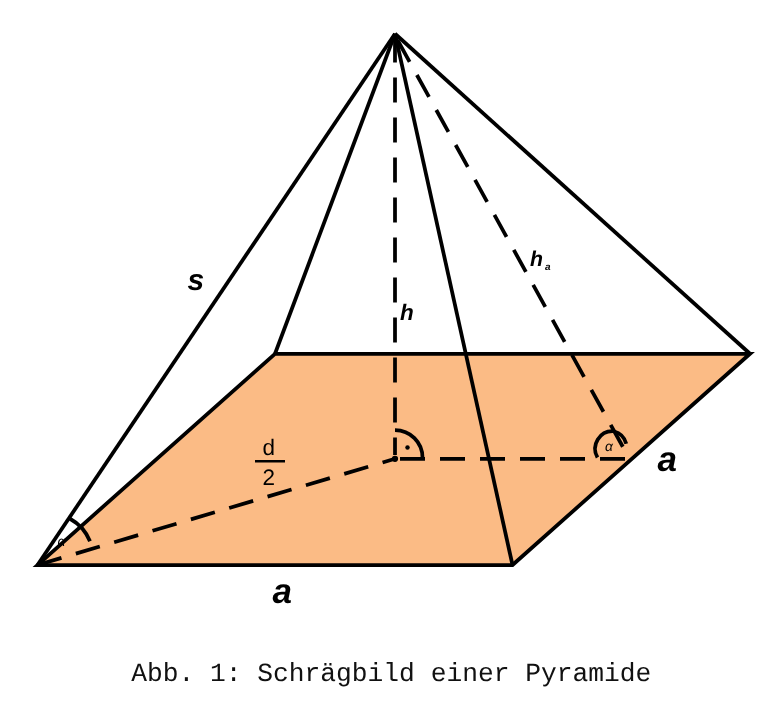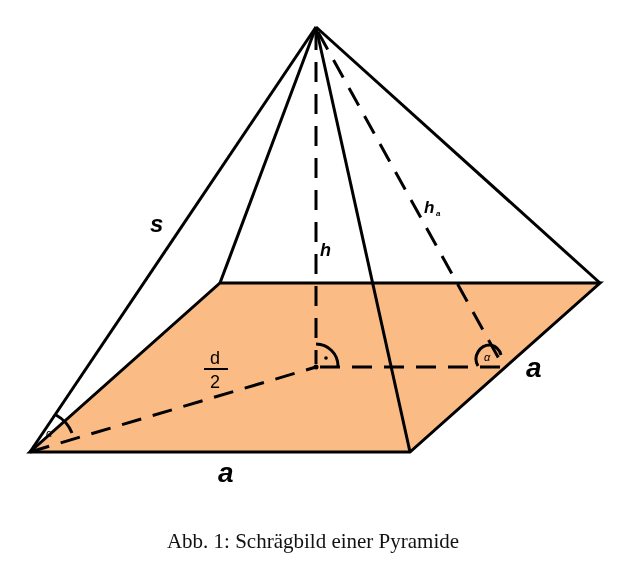--- a/index.html
+++ b/index.html
@@ -1,21 +1,21 @@
 <!DOCTYPE html>
 <html><head>
 <meta charset="utf-8">
 <style>
   html,body{margin:0;padding:0;background:#ffffff;}
   body{width:626px;height:576px;position:relative;overflow:hidden;}
   #fig{position:absolute;left:0;top:0;width:626px;height:576px;}
   .lbl{font-family:"Liberation Sans",sans-serif;font-style:italic;font-weight:bold;fill:#000;}
   .lbl-n{font-family:"Liberation Sans",sans-serif;fill:#000;}
   #caption{position:absolute;left:0;width:626px;top:529px;text-align:center;
-    font-family:Liberation Serif, serif;font-size:21px;color:#111;}
+    font-family:Liberation Mono, monospace;font-size:21px;color:#111;}
 </style>
 </head>
 <body>
 
 <svg id="fig" viewBox="0 0 626 576" xmlns="http://www.w3.org/2000/svg">
 
   <polygon points="30,452 410,452 600,283 220,283" fill="#FBBB85" stroke="#000" stroke-width="3" stroke-linejoin="miter"></polygon>
 
   <g stroke="#000" stroke-width="3" fill="none">
     <line x1="316" y1="27" x2="30" y2="452"></line>

